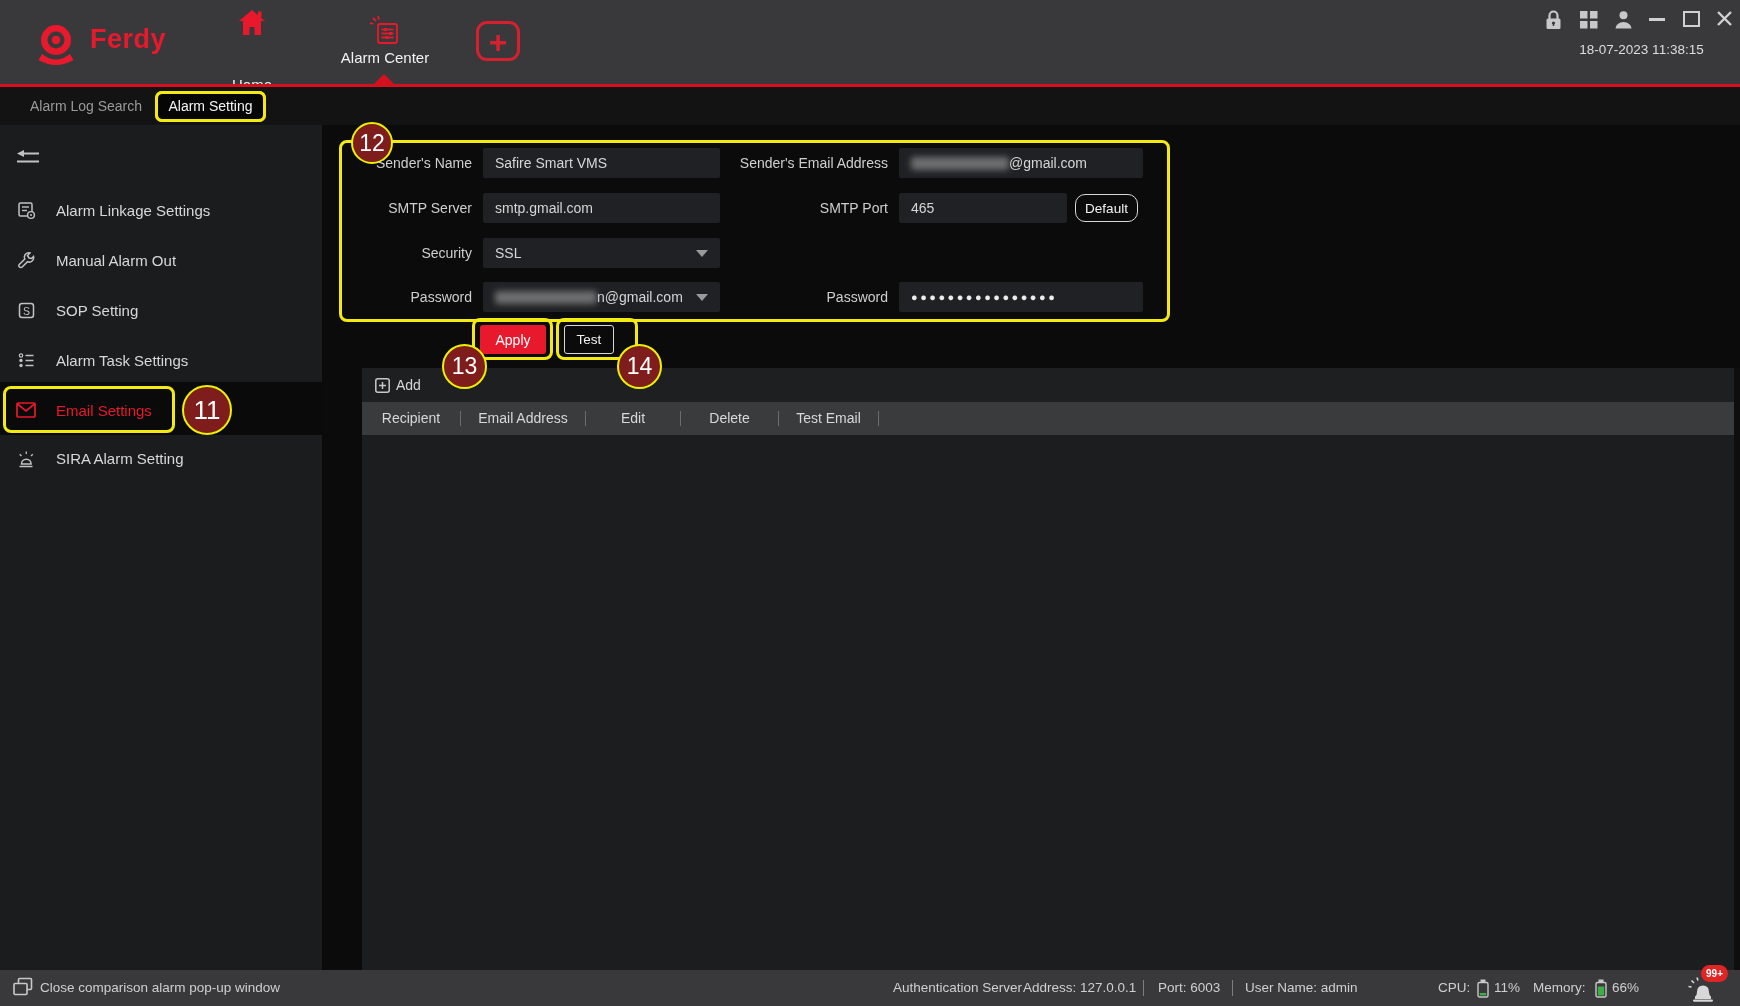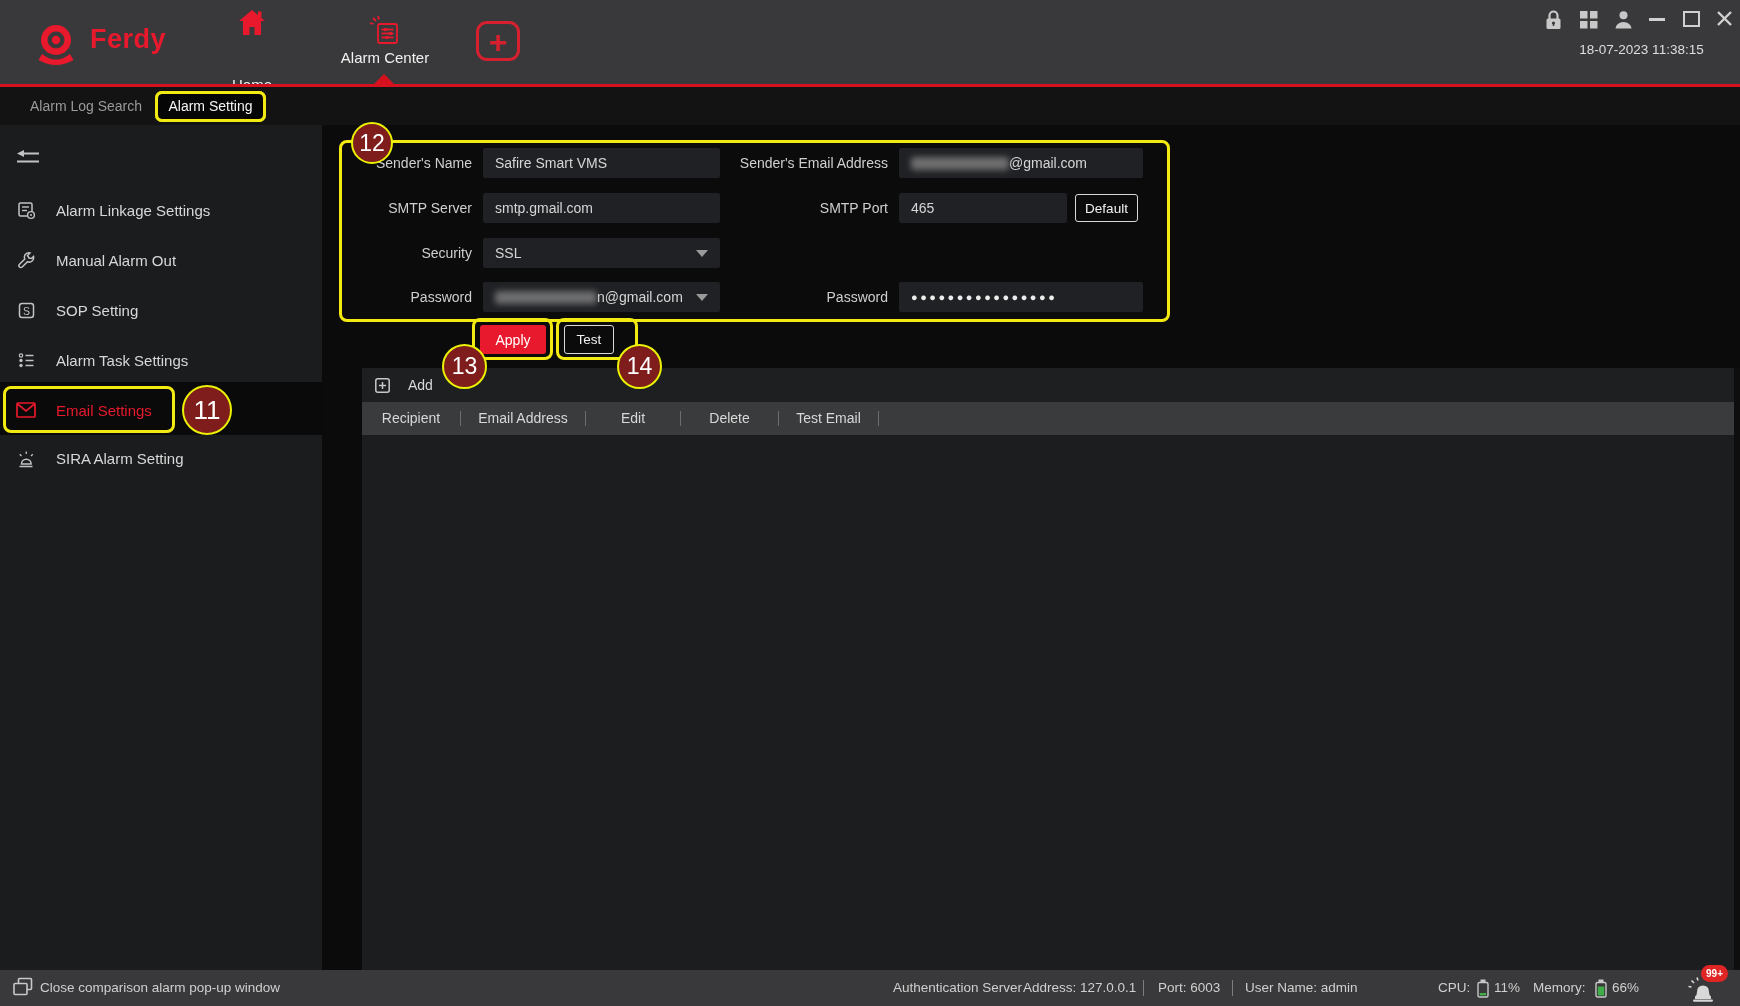--- a/index.html
+++ b/index.html
@@ -48,21 +48,21 @@
     border-left:6px solid transparent;border-right:6px solid transparent;border-top:7px solid #9a9a9a;}
   .blur-blob{display:inline-block;height:13px;background:#8f8f8f;border-radius:3px;filter:blur(3px);opacity:.7;}
   .pw{font-size:11px;letter-spacing:2.5px;color:#ececec;}
   .btn-outline{border:1px solid #d8d8d8;border-radius:3px;background:transparent;color:#f2f2f2;
     font-size:13.5px;text-align:center;box-sizing:border-box;font-family:"Liberation Sans",sans-serif;}
   .btn-red{background:#e8192c;border:none;border-radius:3px;color:#ffffff;font-size:14px;text-align:center;
     font-family:"Liberation Sans",sans-serif;}
 
   .add-band{left:362px;top:368px;width:1372px;height:34px;background:#1e1f21;}
   .add-btn{left:375px;top:368px;height:34px;display:flex;align-items:center;}
-  .add-btn span{margin-left:18px;color:#d8d8d8;font-size:14px;}
+  .add-btn span{margin-left:6px;color:#d8d8d8;font-size:14px;}
   .thead{left:362px;top:402px;width:1372px;height:33px;background:#3a3b3d;display:flex;}
   .hcell{line-height:33px;text-align:center;color:#d8d8d8;font-size:14px;flex:none;}
   .hdiv{width:1px;height:15px;background:#6d6d6d;align-self:center;flex:none;}
   .tbody{left:362px;top:435px;width:1372px;height:535px;background:#1c1d1f;}
   .vscroll{left:1734px;top:368px;width:6px;height:602px;background:#0e0e0f;}
 
   
   .anno-box{border:3px solid #f2ea10;border-radius:8px;box-sizing:border-box;pointer-events:none;z-index:30;}
   .anno-circle{border-radius:50%;background:#7f1d1d;border:2px solid #e9f104;box-sizing:border-box;
     color:#ffffff;font-weight:normal;display:flex;align-items:center;justify-content:center;z-index:31;}
@@ -237,21 +237,21 @@
 </div>
 
 <div class="abs flabel" style="left:330px;top:193px;width:142px;">SMTP Server</div>
 <div class="abs ffield" style="left:483px;top:193px;width:237px;">
   <span>smtp.gmail.com</span>
 </div>
 <div class="abs flabel" style="left:688px;top:193px;width:200px;">SMTP Port</div>
 <div class="abs ffield" style="left:899px;top:193px;width:168px;">
   <span>465</span>
 </div>
-<button class="abs btn-outline" style="left:1075px;top:194px;width:63px;height:28px;">Default</button>
+<button class="abs btn-outline" style="left:1075px;top:194px;width:63px;height:28px;border-radius:10px;">Default</button>
 
 <div class="abs flabel" style="left:330px;top:238px;width:142px;">Security</div>
 <div class="abs ffield" style="left:483px;top:238px;width:237px;">
   <span>SSL</span>
   <span class="dd-arrow"></span>
 </div>
 
 <div class="abs flabel" style="left:330px;top:282px;width:142px;">Password</div>
 <div class="abs ffield" style="left:483px;top:282px;width:237px;">
   <span class="blur-blob" style="width:102px;"></span>

